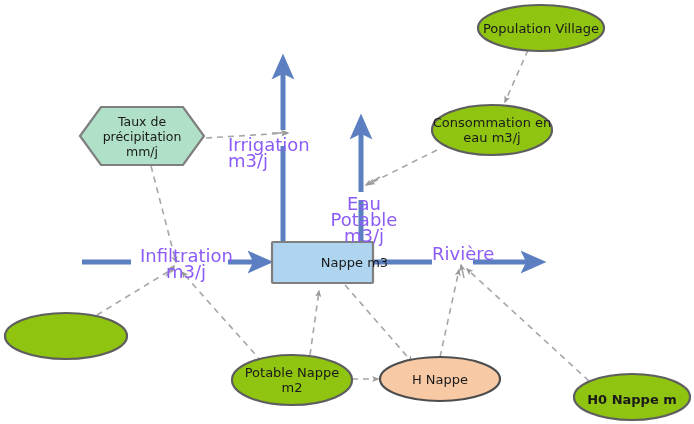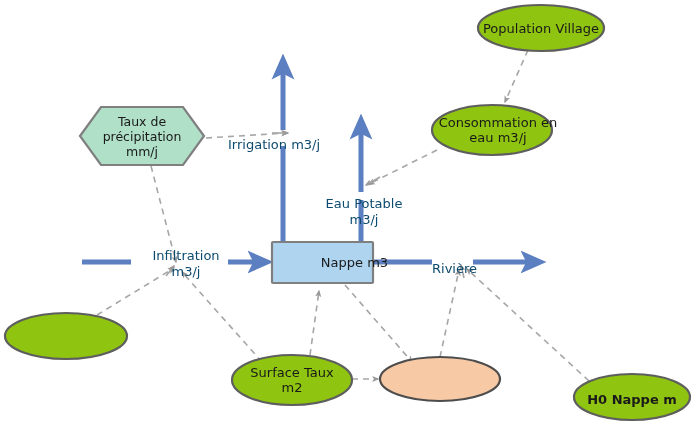--- a/index.html
+++ b/index.html
@@ -30,22 +30,22 @@
     text-align: center;
     color: #1a1a1a;
     font-size: 13px;
     line-height: 15px;
     pointer-events: none;
     white-space: pre-line;
   }
   .flow-label {
     position: absolute;
     text-align: center;
-    color: #0c4a6e;
-    font-size: 13px;
+    color: #8b5cf6;
+    font-size: 18px;
     line-height: 16px;
     font-weight: 500;
     white-space: pre-line;
     pointer-events: none;
   }
 </style>
 </head>
 <body>
 
 <div id="canvas">
@@ -116,33 +116,34 @@
   </svg>
 
   <div class="node-label" style="left:272px; top:242px; width:101px; height:41px;padding-left:32px;">Nappe m3</div>
 
   <div class="node-label" style="left:80px; top:107px; width:124px; height:58px; font-size:12.5px;">Taux de
 précipitation
 mm/j</div>
 
   <div class="node-label" style="left:478px; top:5px; width:126px; height:46px;">Population Village</div>
 
-  <div class="node-label" style="left:432px; top:105px; width:120px; height:50px;margin-left:6px;">Consommation en
+  <div class="node-label" style="left:432px; top:105px; width:120px; height:50px;">Consommation en
 eau m3/j</div>
 
 
-  <div class="node-label" style="left:232px; top:355px; width:120px; height:50px;">Surface Taux
+  <div class="node-label" style="left:232px; top:355px; width:120px; height:50px;">Potable Nappe
 m2</div>
 
+  <div class="node-label" style="left:380px; top:357px; width:120px; height:44px;">H Nappe</div>
 
   <div class="node-label" style="left:574px; top:376px; width:116px; height:46px;font-weight:bold;">H0 Nappe m</div>
 
   <div class="flow-label" style="left:140px; top:248px; width:92px;">Infiltration
 m3/j</div>
 
   <div class="flow-label" style="left:228px; top:137px; width:110px; text-align:left;">Irrigation m3/j</div>
 
   <div class="flow-label" style="left:324px; top:160px; width:80px;margin-top:36px;">Eau Potable
 m3/j</div>
 
-  <div class="flow-label" style="left:432px; top:261px; width:44px;">Rivière</div>
+  <div class="flow-label" style="left:432px; top:246px; width:44px;">Rivière</div>
 
 </div>
 
 </body></html>

